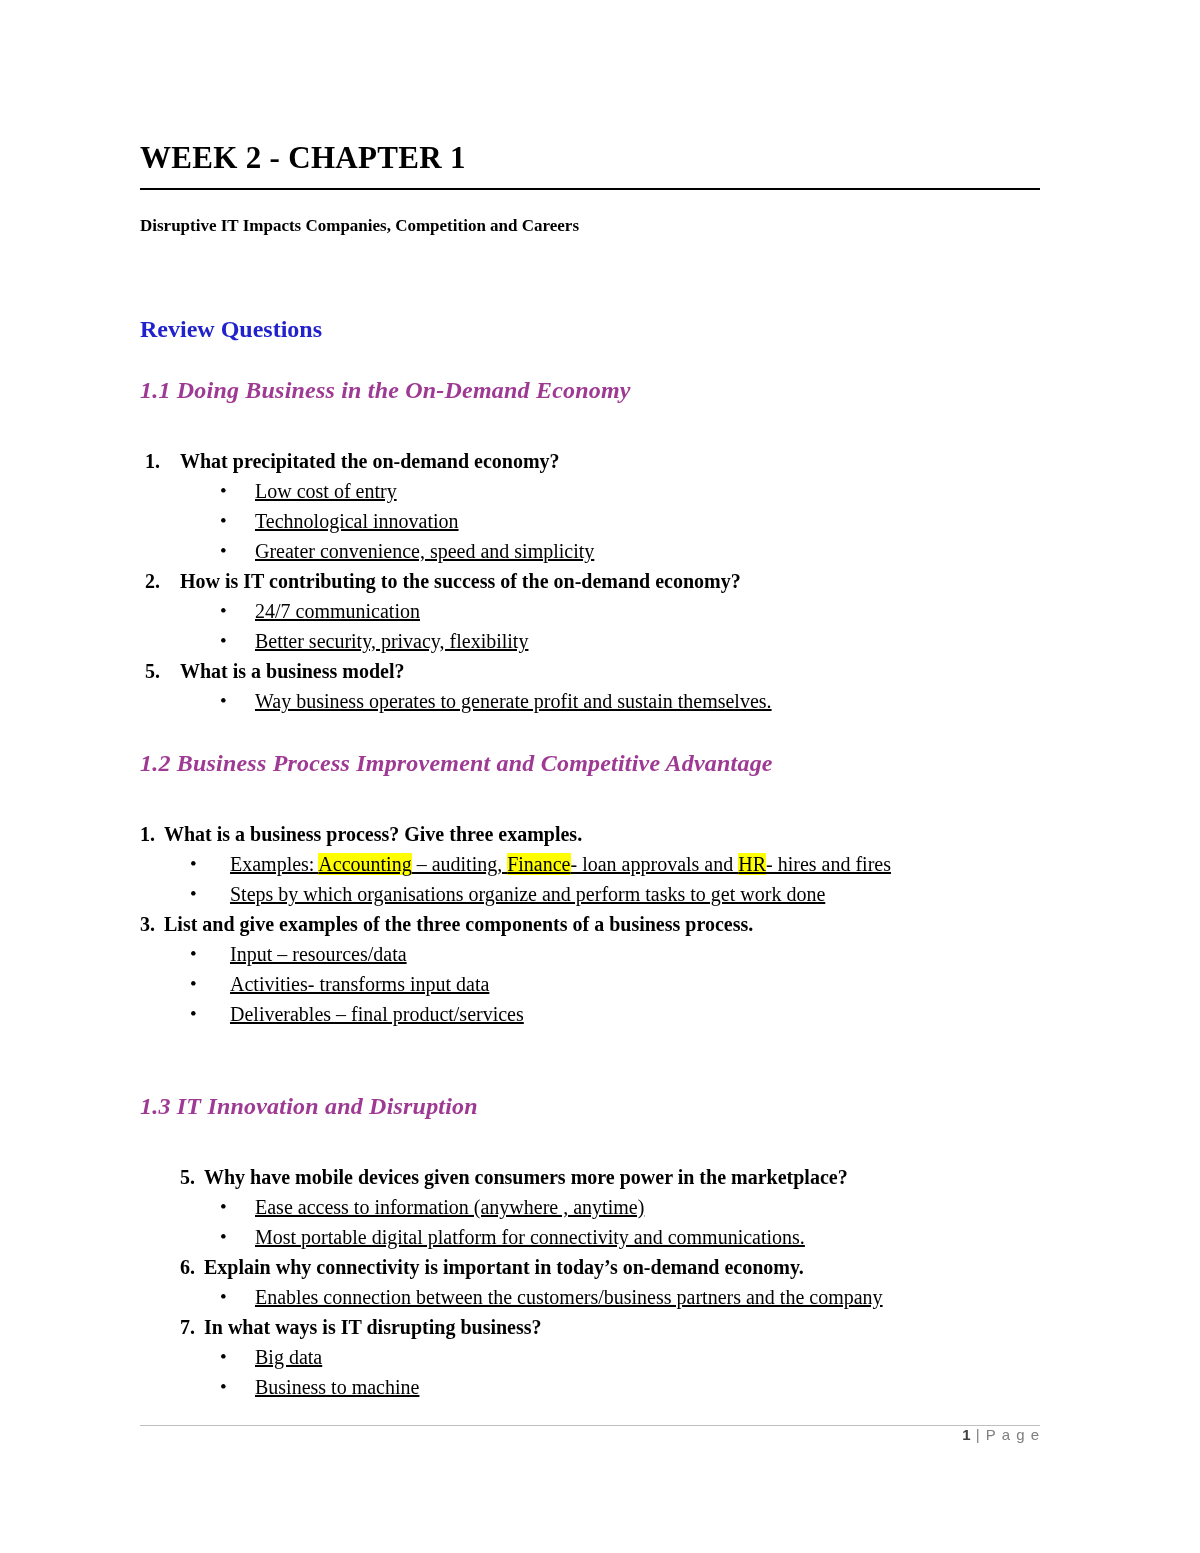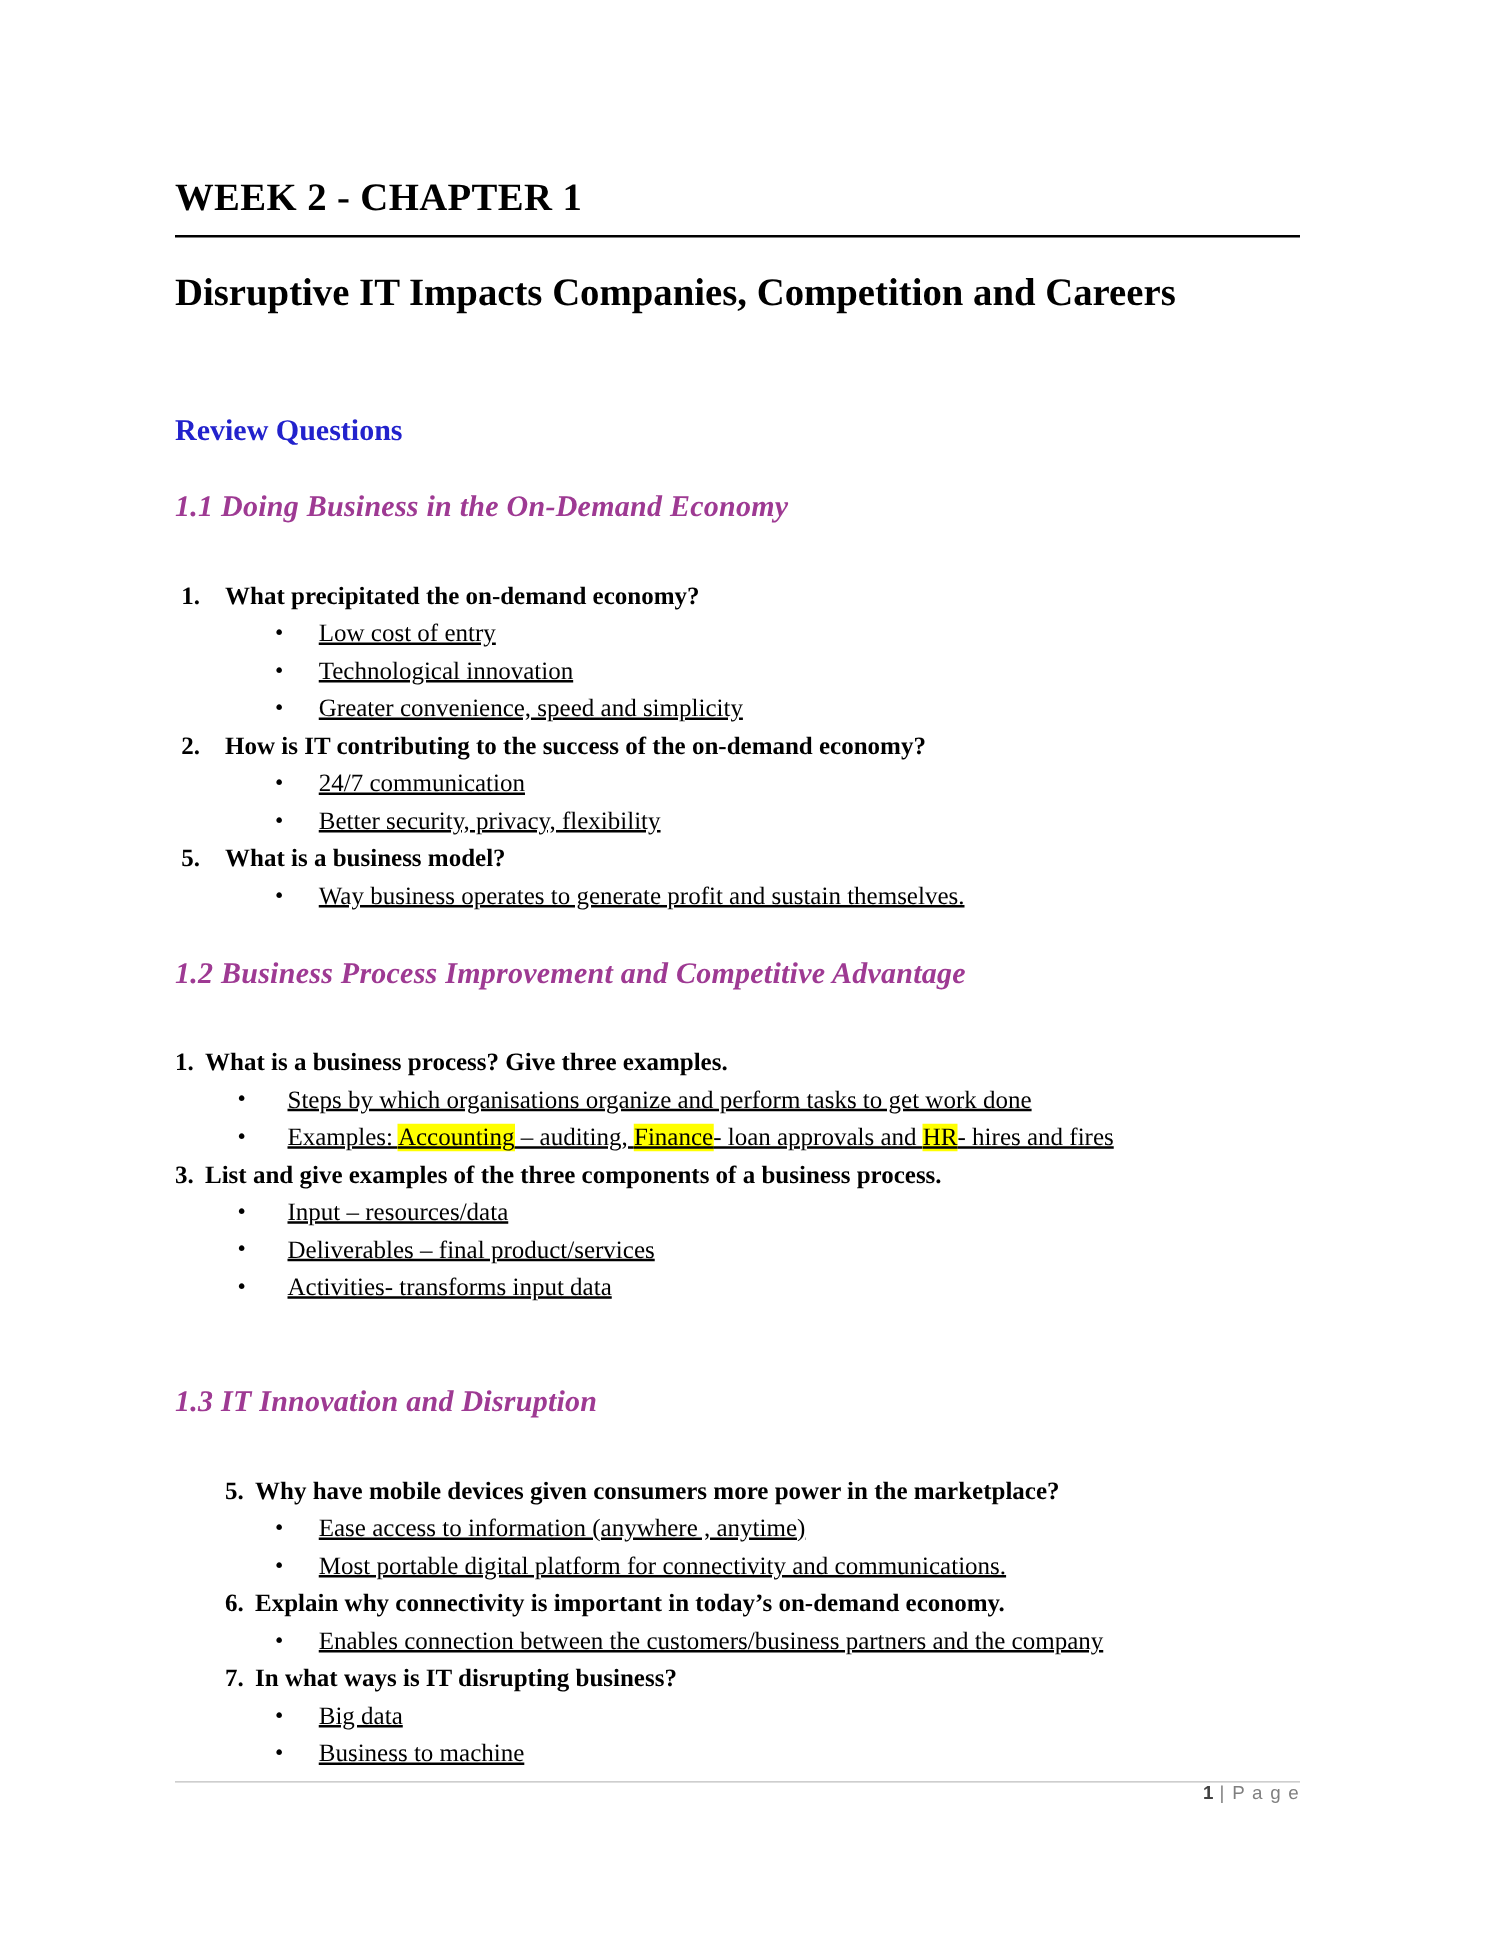--- a/index.html
+++ b/index.html
@@ -21,21 +21,21 @@
   }
   .title{
     font-size:31px;
     font-weight:bold;
     margin:0;
     padding-bottom:12px;
     border-bottom:2px solid #000;
     letter-spacing:0.3px;
   }
   .subtitle{
-    font-size:31px;
+    font-size:17px;
     font-weight:bold;
     margin:26px 0 0 0;
   }
   .review{
     font-size:24px;
     font-weight:bold;
     color:var(--blue);
     margin:80px 0 0 0;
   }
   .sec-heading{
@@ -130,28 +130,28 @@
         </ul>
         <div class="question"><span class="q-num">5.</span><span class="q-text">What is a business model?</span></div>
         <ul class="answers">
           <li class="answer">Way business operates to generate profit and sustain themselves.</li>
         </ul>
       </div>
       <div class="section">
         <h3 class="sec-heading">1.2 Business Process Improvement and Competitive Advantage</h3>
         <div class="question"><span class="q-num">1.</span><span class="q-text">What is a business process? Give three examples.</span></div>
         <ul class="answers">
+          <li class="answer"><span>Examples: </span><span class="hl">Accounting</span><span> – auditing, </span><span class="hl">Finance</span><span>- loan approvals and </span><span class="hl">HR</span><span>- hires and fires</span></li>
           <li class="answer">Steps by which organisations organize and perform tasks to get work done</li>
-          <li class="answer"><span>Examples: </span><span class="hl">Accounting</span><span> – auditing, </span><span class="hl">Finance</span><span>- loan approvals and </span><span class="hl">HR</span><span>- hires and fires</span></li>
         </ul>
         <div class="question"><span class="q-num">3.</span><span class="q-text">List and give examples of the three components of a business process.</span></div>
         <ul class="answers">
           <li class="answer">Input – resources/data</li>
+          <li class="answer">Activities- transforms input data</li>
           <li class="answer">Deliverables – final product/services</li>
-          <li class="answer">Activities- transforms input data</li>
         </ul>
       </div>
       <div class="section">
         <h3 class="sec-heading">1.3 IT Innovation and Disruption</h3>
         <div class="question"><span class="q-num">5.</span><span class="q-text">Why have mobile devices given consumers more power in the marketplace?</span></div>
         <ul class="answers">
           <li class="answer">Ease access to information (anywhere , anytime)</li>
           <li class="answer">Most portable digital platform for connectivity and communications.</li>
         </ul>
         <div class="question"><span class="q-num">6.</span><span class="q-text">Explain why connectivity is important in today’s on-demand economy.</span></div>

